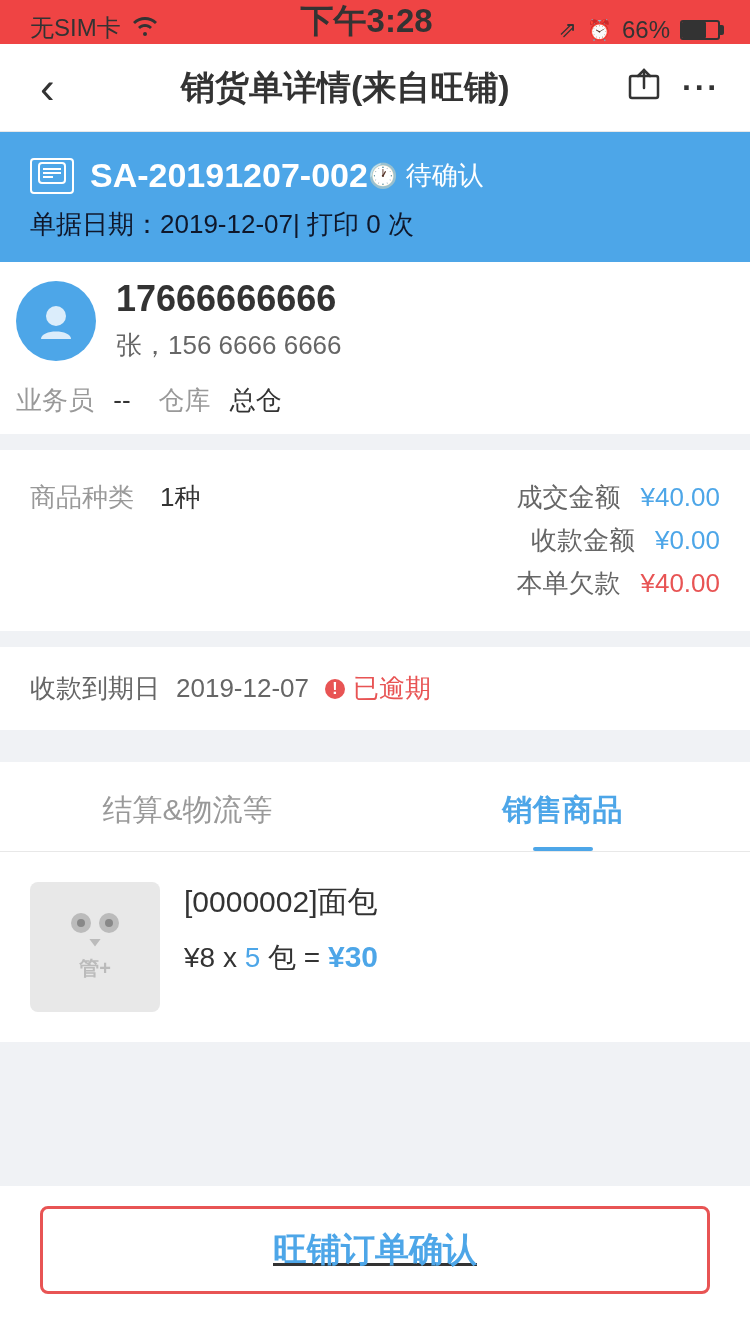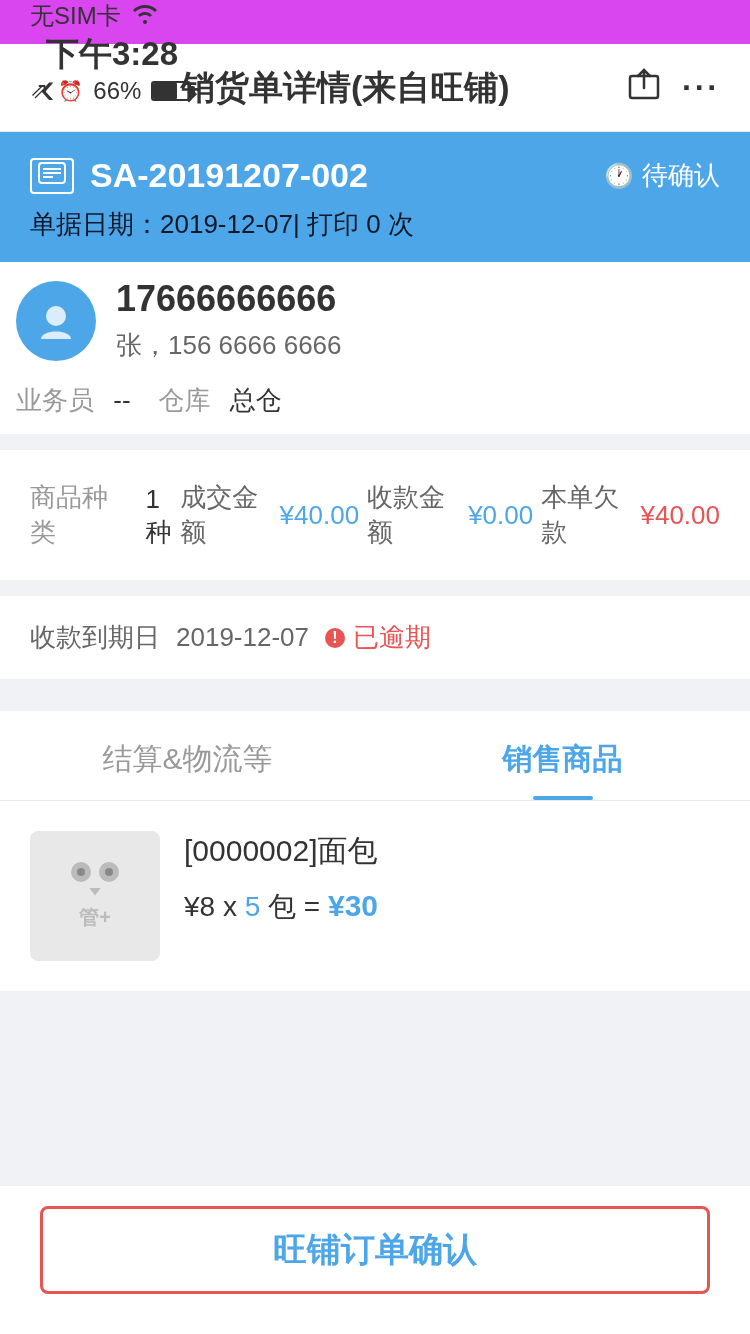--- a/index.html
+++ b/index.html
@@ -10,27 +10,26 @@
       background: #f0f2f5;
       font-family: -apple-system, "PingFang SC", "Helvetica Neue", Arial, sans-serif;
       font-size: 28px;
       color: #333;
     }
 
     
     .status-bar {
       display: flex;
       justify-content: space-between;
-      align-items: flex-start;
-      background: #d946ef;
+      align-items: flex-end;
+      background: #ef4444;
       padding: 0 30px;
       height: 44px;
       font-size: 24px;
       font-weight: 500;
-      flex-direction: column;
     }
     .status-left { display: flex; align-items: center; gap: 10px; }
     .status-center { font-size: 33px; font-weight: 600; margin-left: 16px; }
     .status-right { display: flex; align-items: center; gap: 10px; font-size: 24px; }
     .battery-icon {
       display: inline-block;
       width: 40px; height: 20px;
       border: 2px solid #333;
       border-radius: 3px;
       position: relative;
@@ -85,21 +84,21 @@
     }
 
     
     .order-header {
       background: #4da6e8;
       padding: 24px 30px 20px;
     }
     .order-id-row {
       display: flex;
       align-items: center;
-      justify-content: space-between;
+      justify-content: flex-start;
     }
     .order-id {
       display: flex;
       align-items: center;
       gap: 12px;
       font-size: 34px;
       font-weight: 700;
       color: #fff;
     }
     .order-status {
@@ -176,21 +175,21 @@
       display: flex;
       align-items: flex-end;
       gap: 10px;
       font-size: 26px;
       color: #666;
     }
     .summary-label { color: #999; }
     .summary-value { color: #333; font-weight: 500; }
     .summary-right {
       display: flex;
-      flex-direction: row;
+      flex-direction: column;
       align-items: flex-end;
       gap: 8px;
       font-size: 26px;
     }
     .amount-row {
       display: flex;
       gap: 20px;
       align-items: center;
     }
     .amount-label { color: #666; }
@@ -335,20 +334,21 @@
       min-height: 200px;
     }
 
     
     .bottom-btn-container {
       position: fixed;
       bottom: 0;
       width: 750px;
       background: #fff;
       padding: 20px 40px 40px;
+      text-decoration: underline;
     }
     .confirm-btn {
       width: 100%;
       height: 88px;
       border: 3px solid #e85454;
       background: #fff;
       color: #4da6e8;
       font-size: 34px;
       font-weight: 600;
       border-radius: 8px;

